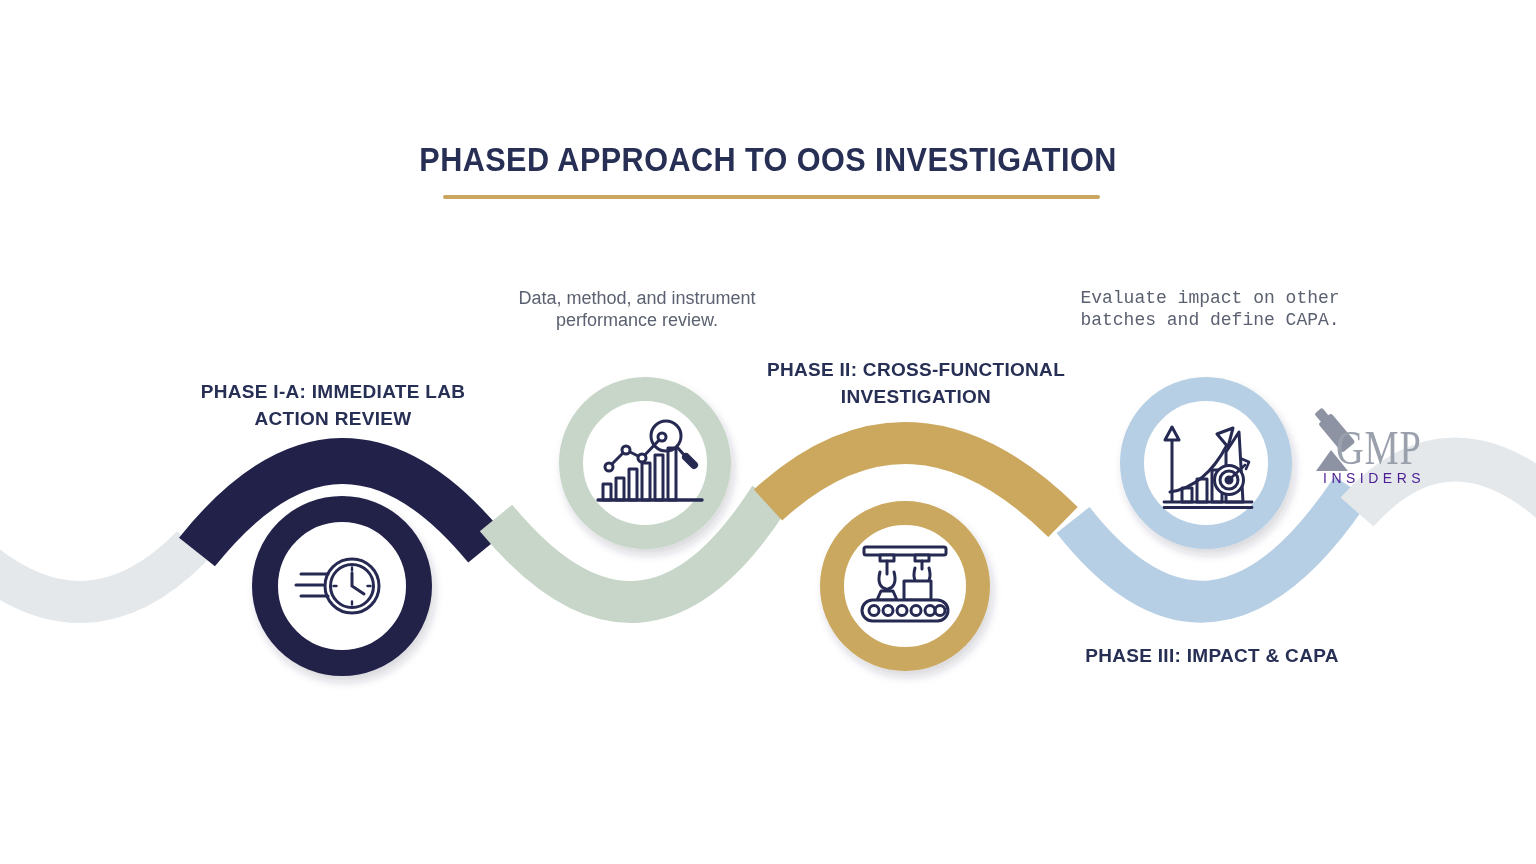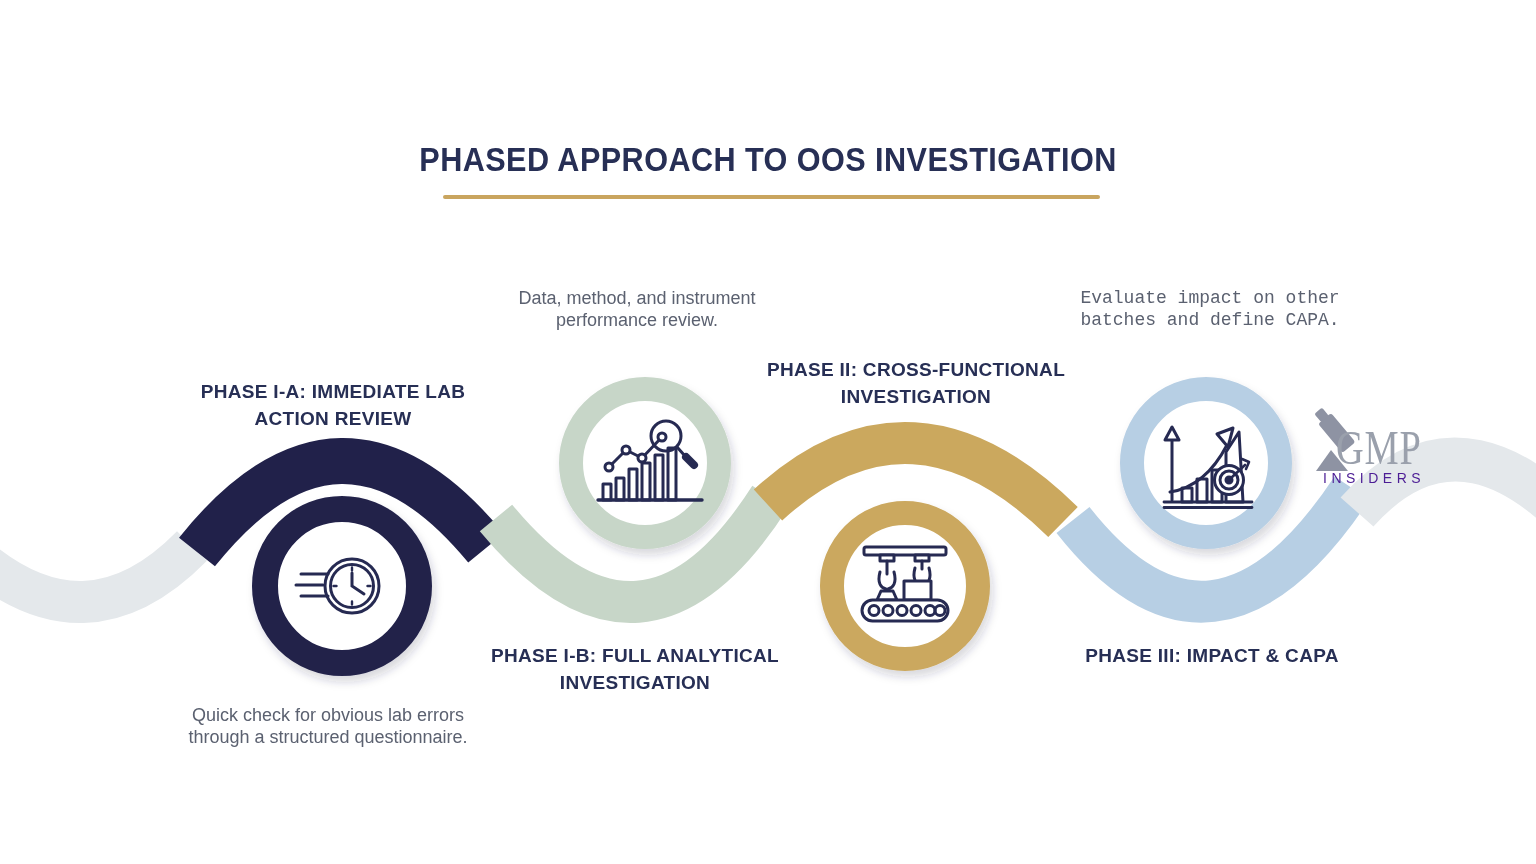--- a/index.html
+++ b/index.html
@@ -135,24 +135,22 @@
         <rect x="1332.5" y="404" width="10" height="11" rx="2"></rect>
       </g>
       <path d="M1331 450 L1348 471 L1316 471 Z"></path>
     </g>
   </svg>
 
   <h1 class="title">PHASED APPROACH TO OOS INVESTIGATION</h1>
   <div class="title-underline"></div>
 
   <div class="label lbl-1a">PHASE I-A: IMMEDIATE LAB ACTION REVIEW</div>
-  <div class="label lbl-1b">PHASE I-B: FULL ANALYTICAL INVESTIGATION</div>
   <div class="label lbl-2">PHASE II: CROSS-FUNCTIONAL INVESTIGATION</div>
   <div class="label lbl-3">PHASE III: IMPACT &amp; CAPA</div>
 
-  <div class="desc desc-1a">Quick check for obvious lab errors through a structured questionnaire.</div>
   <div class="desc desc-1b">Data, method, and instrument performance review.</div>
   <div class="desc desc-3">Evaluate impact on other batches and define CAPA.</div>
 
   <div class="logo-brand">GMP</div>
   <div class="logo-sub">INSIDERS</div>
 
 </div>
 
 </body></html>

